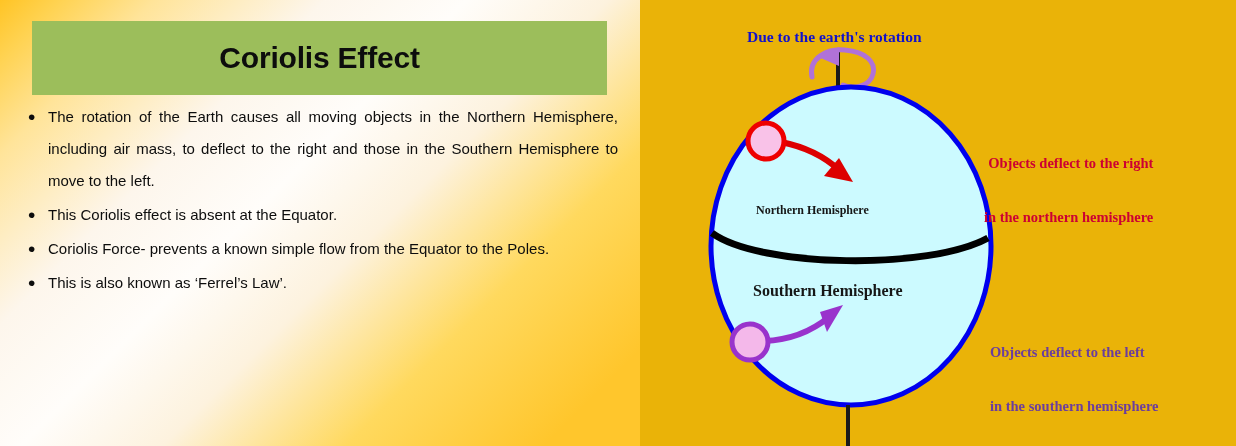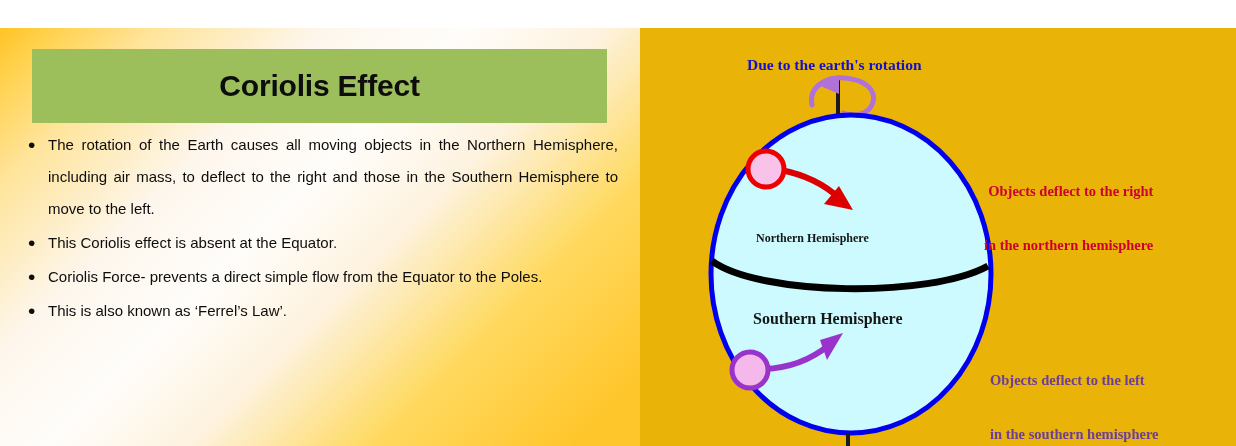--- a/index.html
+++ b/index.html
@@ -14,21 +14,20 @@
     overflow: hidden;
     position: relative;
   }
 
   #slide {
     position: absolute;
     left: 0; top: 0;
     width: 1236px;
     height: 336px;
     background: #ffffff;
-    margin-top: 28px;
   }
 
   
   .left-panel {
     position: absolute;
     left: 0;
     top: 0;
     width: 640px;
     height: 446px;
     background:
@@ -165,21 +164,21 @@
         <span class="bullet-text justify"> The rotation of the Earth causes all moving objects in the Northern Hemisphere, including air mass, to deflect to the right and those in the Southern Hemisphere to move to the left.</span>
       </div>
 
       <div class="bullet-row">
         <span class="bullet-dot">•</span>
         <span class="bullet-text"> This Coriolis effect is absent at the Equator.</span>
       </div>
 
       <div class="bullet-row">
         <span class="bullet-dot">•</span>
-        <span class="bullet-text justify">Coriolis Force- prevents a direct simple flow from the Equator to the Poles.</span>
+        <span class="bullet-text justify">Coriolis Force- prevents a known simple flow from the Equator to the Poles.</span>
       </div>
 
       <div class="bullet-row">
         <span class="bullet-dot">•</span>
         <span class="bullet-text">This is also known as ‘Ferrel’s Law’.</span>
       </div>
 
     </div>
   </div>
 

